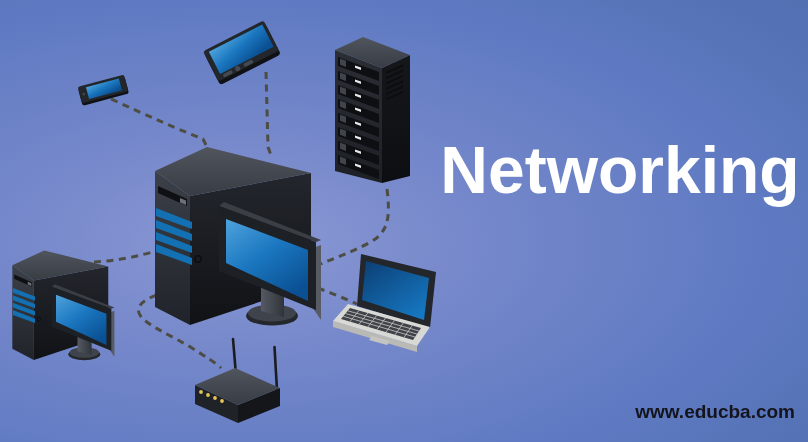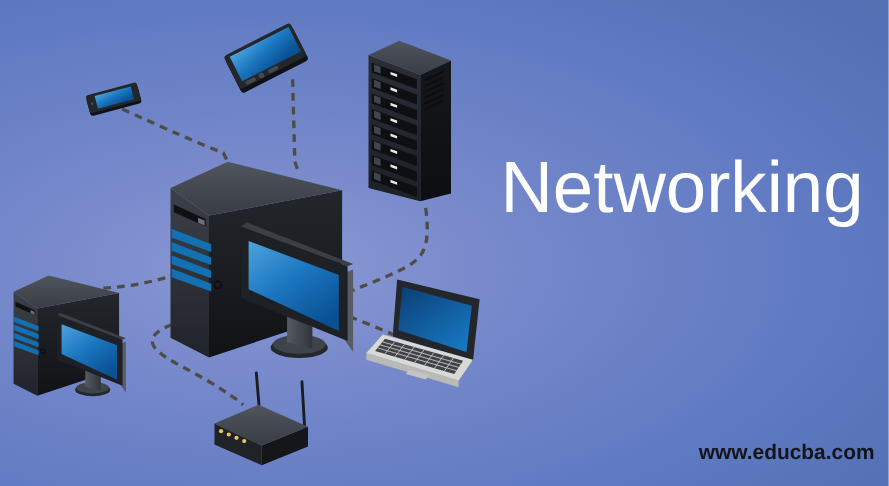--- a/index.html
+++ b/index.html
@@ -14,21 +14,21 @@
       var(--bg-light) 0%, #7487ca 28%, var(--bg-mid) 58%, #5371b4 80%, var(--bg-dark) 100%);
     font-family:"Liberation Sans", sans-serif;
   }
   .scene{position:absolute; left:0; top:0;}
   .dash{fill:none; stroke:var(--dash-line); stroke-width:3; stroke-dasharray:7 5.5;}
   .stripe{fill:var(--stripe-blue);}
   .led{fill:var(--led-yellow);}
   .title{
     position:absolute; left:432px; top:138px; width:376px;
     text-align:center; color:var(--title-text);
-    font-size:66px; line-height:64px; font-weight:normal; letter-spacing:0px;
+    font-size:66px; line-height:64px; font-weight:bold; letter-spacing:0px;
   }
   .footer{
     position:absolute; right:13px; bottom:19px;
     color:var(--footer-text); font-size:19px; font-weight:bold;margin-top:32px;
   }
 </style>
 </head>
 <body>
 
 <div class="stage">

